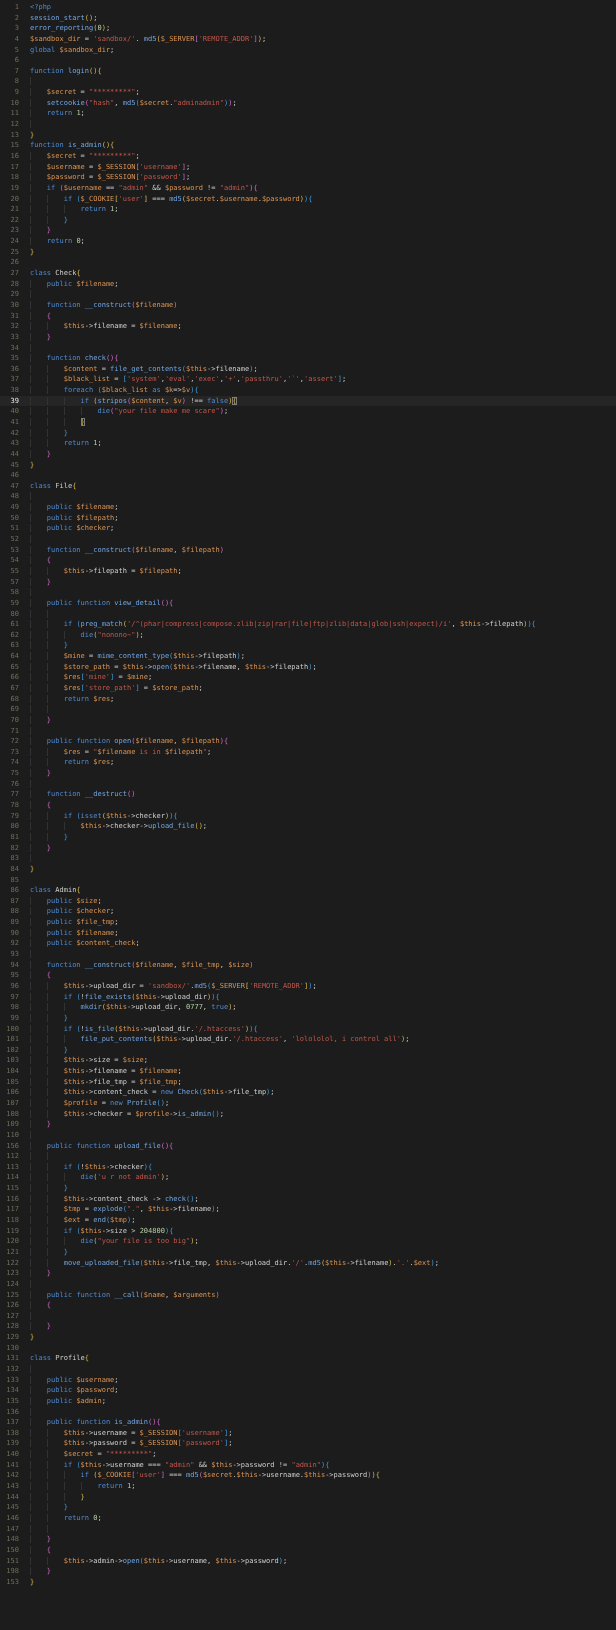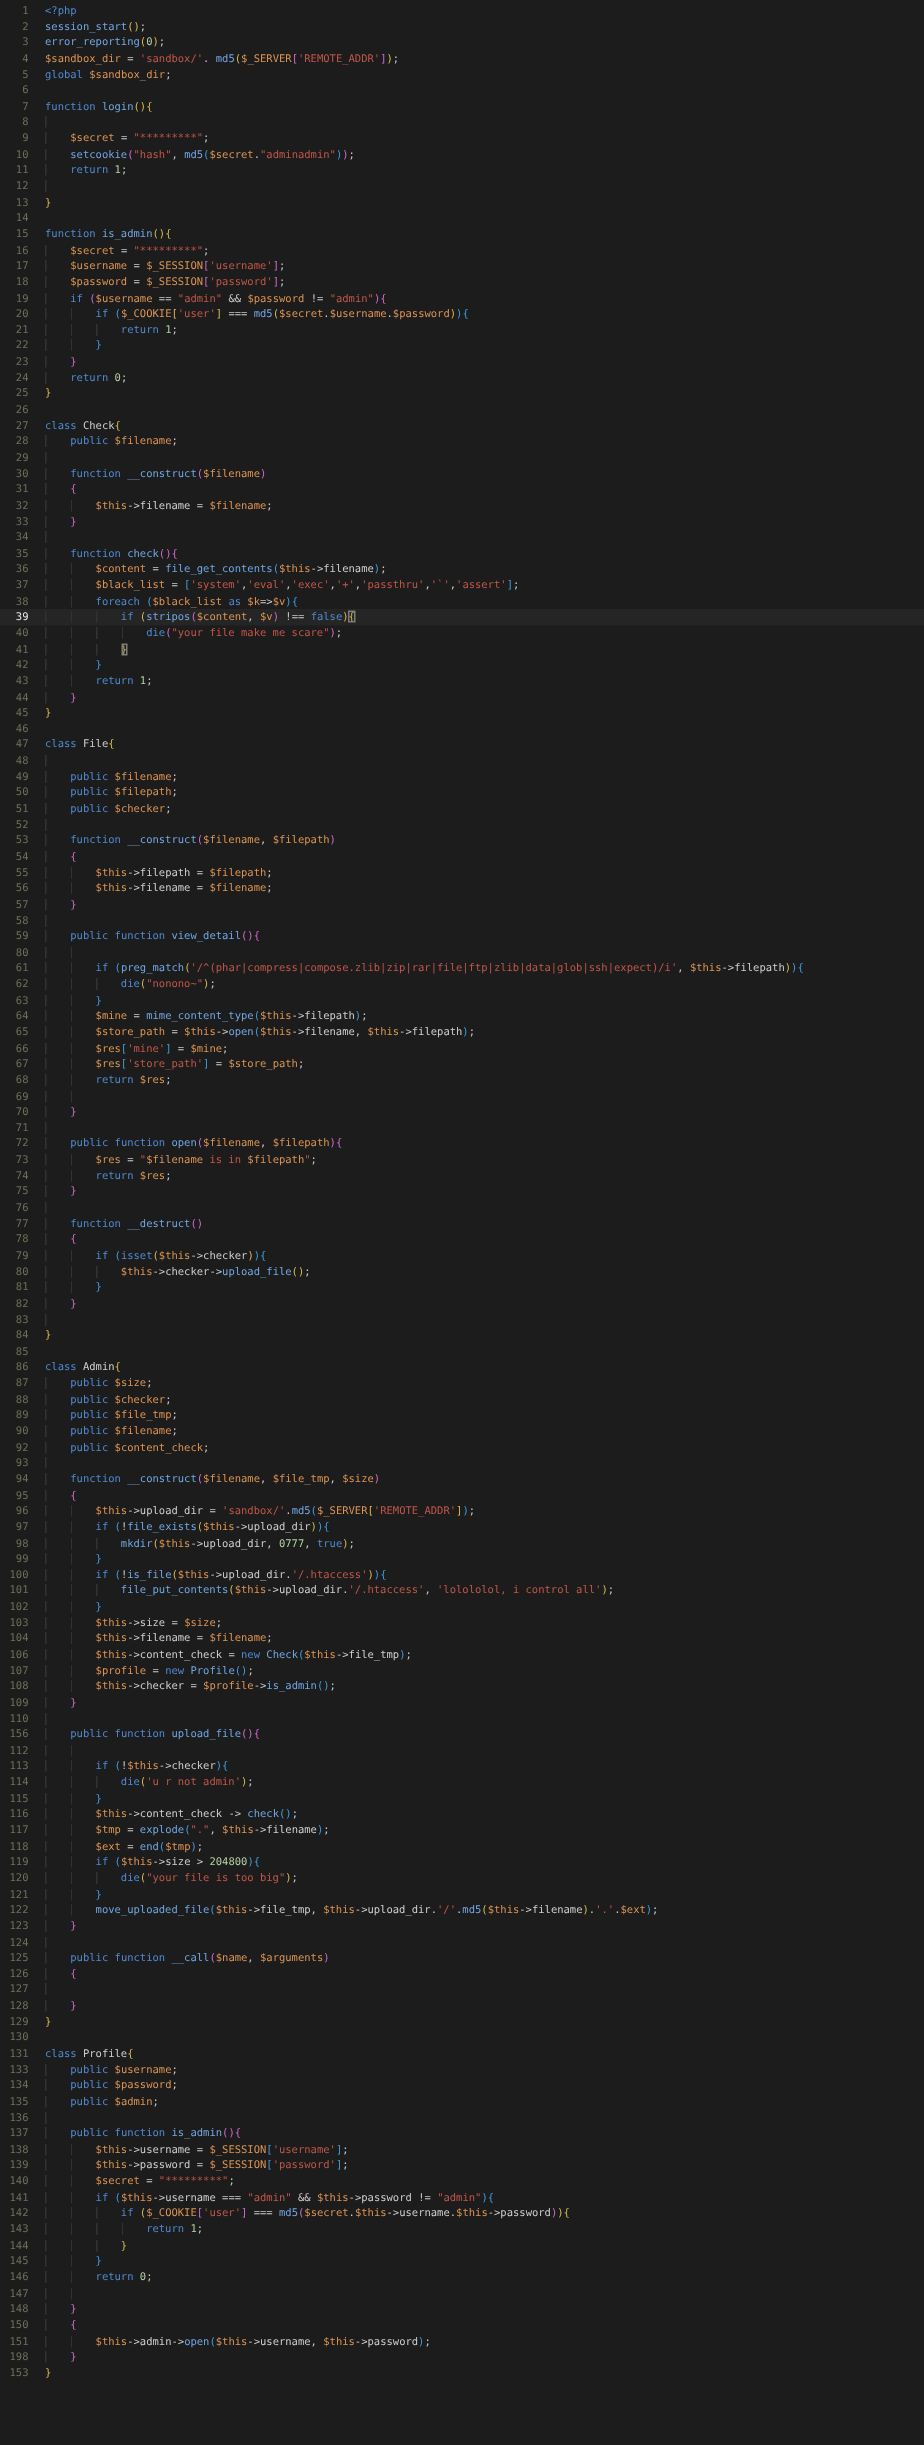--- a/index.html
+++ b/index.html
@@ -56,21 +56,20 @@
       <div class="row"><span class="ln">4</span><span class="lc"><span class="vr">$sandbox_dir</span> <span class="op">=</span> <span class="st">'sandbox/'</span><span class="op">.</span> <span class="fn">md5</span><span style="color: rgb(217, 184, 77);">(</span><span class="vr">$_SERVER</span><span style="color: rgb(209, 105, 203);">[</span><span class="st">'REMOTE_ADDR'</span><span style="color: rgb(209, 105, 203);">]</span><span style="color: rgb(217, 184, 77);">)</span><span class="op">;</span></span></div>
       <div class="row"><span class="ln">5</span><span class="lc"><span class="kw">global</span> <span class="vr">$sandbox_dir</span><span class="op">;</span></span></div>
       <div class="row"><span class="ln">6</span><span class="lc"></span></div>
       <div class="row"><span class="ln">7</span><span class="lc"><span class="kw">function</span> <span class="fn">login</span><span style="color: rgb(217, 184, 77);">(</span><span style="color: rgb(217, 184, 77);">)</span><span style="color: rgb(217, 184, 77);">{</span></span></div>
       <div class="row"><span class="ln">8</span><span class="lc"><span class="ind">    </span></span></div>
       <div class="row"><span class="ln">9</span><span class="lc"><span class="ind">    </span><span class="vr">$secret</span> <span class="op">=</span> <span class="st">"*********"</span><span class="op">;</span></span></div>
       <div class="row"><span class="ln">10</span><span class="lc"><span class="ind">    </span><span class="fn">setcookie</span><span style="color: rgb(209, 105, 203);">(</span><span class="st">"hash"</span><span class="op">,</span> <span class="fn">md5</span><span style="color: rgb(63, 155, 220);">(</span><span class="vr">$secret</span><span class="op">.</span><span class="st">"adminadmin"</span><span style="color: rgb(63, 155, 220);">)</span><span style="color: rgb(209, 105, 203);">)</span><span class="op">;</span></span></div>
       <div class="row"><span class="ln">11</span><span class="lc"><span class="ind">    </span><span class="kw">return</span> <span class="nm">1</span><span class="op">;</span></span></div>
       <div class="row"><span class="ln">12</span><span class="lc"><span class="ind">    </span></span></div>
       <div class="row"><span class="ln">13</span><span class="lc"><span style="color: rgb(217, 184, 77);">}</span></span></div>
-      <div class="row"><span class="ln">14</span><span class="lc"></span></div>
       <div class="row"><span class="ln">15</span><span class="lc"><span class="kw">function</span> <span class="fn">is_admin</span><span style="color: rgb(217, 184, 77);">(</span><span style="color: rgb(217, 184, 77);">)</span><span style="color: rgb(217, 184, 77);">{</span></span></div>
       <div class="row"><span class="ln">16</span><span class="lc"><span class="ind">    </span><span class="vr">$secret</span> <span class="op">=</span> <span class="st">"*********"</span><span class="op">;</span></span></div>
       <div class="row"><span class="ln">17</span><span class="lc"><span class="ind">    </span><span class="vr">$username</span> <span class="op">=</span> <span class="vr">$_SESSION</span><span style="color: rgb(209, 105, 203);">[</span><span class="st">'username'</span><span style="color: rgb(209, 105, 203);">]</span><span class="op">;</span></span></div>
       <div class="row"><span class="ln">18</span><span class="lc"><span class="ind">    </span><span class="vr">$password</span> <span class="op">=</span> <span class="vr">$_SESSION</span><span style="color: rgb(209, 105, 203);">[</span><span class="st">'password'</span><span style="color: rgb(209, 105, 203);">]</span><span class="op">;</span></span></div>
       <div class="row"><span class="ln">19</span><span class="lc"><span class="ind">    </span><span class="kw">if</span> <span style="color: rgb(209, 105, 203);">(</span><span class="vr">$username</span> <span class="op">==</span> <span class="st">"admin"</span> <span class="op">&amp;&amp;</span> <span class="vr">$password</span> <span class="op">!=</span> <span class="st">"admin"</span><span style="color: rgb(209, 105, 203);">)</span><span style="color: rgb(209, 105, 203);">{</span></span></div>
       <div class="row"><span class="ln">20</span><span class="lc"><span class="ind">    </span><span class="ind">    </span><span class="kw">if</span> <span style="color: rgb(63, 155, 220);">(</span><span class="vr">$_COOKIE</span><span style="color: rgb(217, 184, 77);">[</span><span class="st">'user'</span><span style="color: rgb(217, 184, 77);">]</span> <span class="op">===</span> <span class="fn">md5</span><span style="color: rgb(217, 184, 77);">(</span><span class="vr">$secret</span><span class="op">.</span><span class="vr">$username</span><span class="op">.</span><span class="vr">$password</span><span style="color: rgb(217, 184, 77);">)</span><span style="color: rgb(63, 155, 220);">)</span><span style="color: rgb(63, 155, 220);">{</span></span></div>
       <div class="row"><span class="ln">21</span><span class="lc"><span class="ind">    </span><span class="ind">    </span><span class="ind">    </span><span class="kw">return</span> <span class="nm">1</span><span class="op">;</span></span></div>
       <div class="row"><span class="ln">22</span><span class="lc"><span class="ind">    </span><span class="ind">    </span><span style="color: rgb(63, 155, 220);">}</span></span></div>
       <div class="row"><span class="ln">23</span><span class="lc"><span class="ind">    </span><span style="color: rgb(209, 105, 203);">}</span></span></div>
       <div class="row"><span class="ln">24</span><span class="lc"><span class="ind">    </span><span class="kw">return</span> <span class="nm">0</span><span class="op">;</span></span></div>
@@ -98,21 +97,20 @@
       <div class="row"><span class="ln">46</span><span class="lc"></span></div>
       <div class="row"><span class="ln">47</span><span class="lc"><span class="kw">class</span> <span class="id">File</span><span style="color: rgb(217, 184, 77);">{</span></span></div>
       <div class="row"><span class="ln">48</span><span class="lc"><span class="ind">    </span></span></div>
       <div class="row"><span class="ln">49</span><span class="lc"><span class="ind">    </span><span class="kw">public</span> <span class="vr">$filename</span><span class="op">;</span></span></div>
       <div class="row"><span class="ln">50</span><span class="lc"><span class="ind">    </span><span class="kw">public</span> <span class="vr">$filepath</span><span class="op">;</span></span></div>
       <div class="row"><span class="ln">51</span><span class="lc"><span class="ind">    </span><span class="kw">public</span> <span class="vr">$checker</span><span class="op">;</span></span></div>
       <div class="row"><span class="ln">52</span><span class="lc"><span class="ind">    </span></span></div>
       <div class="row"><span class="ln">53</span><span class="lc"><span class="ind">    </span><span class="kw">function</span> <span class="fn">__construct</span><span style="color: rgb(209, 105, 203);">(</span><span class="vr">$filename</span><span class="op">,</span> <span class="vr">$filepath</span><span style="color: rgb(209, 105, 203);">)</span></span></div>
       <div class="row"><span class="ln">54</span><span class="lc"><span class="ind">    </span><span style="color: rgb(209, 105, 203);">{</span></span></div>
       <div class="row"><span class="ln">55</span><span class="lc"><span class="ind">    </span><span class="ind">    </span><span class="vr">$this</span><span class="op">-&gt;</span><span class="id">filepath</span> <span class="op">=</span> <span class="vr">$filepath</span><span class="op">;</span></span></div>
-      <div class="row"><span class="ln">56</span><span class="lc"><span class="ind">    </span><span class="ind">    </span><span class="vr">$this</span><span class="op">-&gt;</span><span class="id">filename</span> <span class="op">=</span> <span class="vr">$filename</span><span class="op">;</span></span></div>
       <div class="row"><span class="ln">57</span><span class="lc"><span class="ind">    </span><span style="color: rgb(209, 105, 203);">}</span></span></div>
       <div class="row"><span class="ln">58</span><span class="lc"><span class="ind">    </span></span></div>
       <div class="row"><span class="ln">59</span><span class="lc"><span class="ind">    </span><span class="kw">public</span> <span class="kw">function</span> <span class="fn">view_detail</span><span style="color: rgb(209, 105, 203);">(</span><span style="color: rgb(209, 105, 203);">)</span><span style="color: rgb(209, 105, 203);">{</span></span></div>
       <div class="row"><span class="ln">80</span><span class="lc"><span class="ind">    </span><span class="ind">    </span></span></div>
       <div class="row"><span class="ln">61</span><span class="lc"><span class="ind">    </span><span class="ind">    </span><span class="kw">if</span> <span style="color: rgb(63, 155, 220);">(</span><span class="fn">preg_match</span><span style="color: rgb(217, 184, 77);">(</span><span class="st">'/^(phar|compress|compose.zlib|zip|rar|file|ftp|zlib|data|glob|ssh|expect)/i'</span><span class="op">,</span> <span class="vr">$this</span><span class="op">-&gt;</span><span class="id">filepath</span><span style="color: rgb(217, 184, 77);">)</span><span style="color: rgb(63, 155, 220);">)</span><span style="color: rgb(63, 155, 220);">{</span></span></div>
       <div class="row"><span class="ln">62</span><span class="lc"><span class="ind">    </span><span class="ind">    </span><span class="ind">    </span><span class="kw">die</span><span style="color: rgb(217, 184, 77);">(</span><span class="st">"nonono~"</span><span style="color: rgb(217, 184, 77);">)</span><span class="op">;</span></span></div>
       <div class="row"><span class="ln">63</span><span class="lc"><span class="ind">    </span><span class="ind">    </span><span style="color: rgb(63, 155, 220);">}</span></span></div>
       <div class="row"><span class="ln">64</span><span class="lc"><span class="ind">    </span><span class="ind">    </span><span class="vr">$mine</span> <span class="op">=</span> <span class="fn">mime_content_type</span><span style="color: rgb(63, 155, 220);">(</span><span class="vr">$this</span><span class="op">-&gt;</span><span class="id">filepath</span><span style="color: rgb(63, 155, 220);">)</span><span class="op">;</span></span></div>
       <div class="row"><span class="ln">65</span><span class="lc"><span class="ind">    </span><span class="ind">    </span><span class="vr">$store_path</span> <span class="op">=</span> <span class="vr">$this</span><span class="op">-&gt;</span><span class="fn">open</span><span style="color: rgb(63, 155, 220);">(</span><span class="vr">$this</span><span class="op">-&gt;</span><span class="id">filename</span><span class="op">,</span> <span class="vr">$this</span><span class="op">-&gt;</span><span class="id">filepath</span><span style="color: rgb(63, 155, 220);">)</span><span class="op">;</span></span></div>
       <div class="row"><span class="ln">66</span><span class="lc"><span class="ind">    </span><span class="ind">    </span><span class="vr">$res</span><span style="color: rgb(63, 155, 220);">[</span><span class="st">'mine'</span><span style="color: rgb(63, 155, 220);">]</span> <span class="op">=</span> <span class="vr">$mine</span><span class="op">;</span></span></div>
@@ -146,20 +144,21 @@
       <div class="row"><span class="ln">95</span><span class="lc"><span class="ind">    </span><span style="color: rgb(209, 105, 203);">{</span></span></div>
       <div class="row"><span class="ln">96</span><span class="lc"><span class="ind">    </span><span class="ind">    </span><span class="vr">$this</span><span class="op">-&gt;</span><span class="id">upload_dir</span> <span class="op">=</span> <span class="st">'sandbox/'</span><span class="op">.</span><span class="fn">md5</span><span style="color: rgb(63, 155, 220);">(</span><span class="vr">$_SERVER</span><span style="color: rgb(217, 184, 77);">[</span><span class="st">'REMOTE_ADDR'</span><span style="color: rgb(217, 184, 77);">]</span><span style="color: rgb(63, 155, 220);">)</span><span class="op">;</span></span></div>
       <div class="row"><span class="ln">97</span><span class="lc"><span class="ind">    </span><span class="ind">    </span><span class="kw">if</span> <span style="color: rgb(63, 155, 220);">(</span><span class="op">!</span><span class="fn">file_exists</span><span style="color: rgb(217, 184, 77);">(</span><span class="vr">$this</span><span class="op">-&gt;</span><span class="id">upload_dir</span><span style="color: rgb(217, 184, 77);">)</span><span style="color: rgb(63, 155, 220);">)</span><span style="color: rgb(63, 155, 220);">{</span></span></div>
       <div class="row"><span class="ln">98</span><span class="lc"><span class="ind">    </span><span class="ind">    </span><span class="ind">    </span><span class="fn">mkdir</span><span style="color: rgb(217, 184, 77);">(</span><span class="vr">$this</span><span class="op">-&gt;</span><span class="id">upload_dir</span><span class="op">,</span> <span class="nm">0777</span><span class="op">,</span> <span class="kw">true</span><span style="color: rgb(217, 184, 77);">)</span><span class="op">;</span></span></div>
       <div class="row"><span class="ln">99</span><span class="lc"><span class="ind">    </span><span class="ind">    </span><span style="color: rgb(63, 155, 220);">}</span></span></div>
       <div class="row"><span class="ln">100</span><span class="lc"><span class="ind">    </span><span class="ind">    </span><span class="kw">if</span> <span style="color: rgb(63, 155, 220);">(</span><span class="op">!</span><span class="fn">is_file</span><span style="color: rgb(217, 184, 77);">(</span><span class="vr">$this</span><span class="op">-&gt;</span><span class="id">upload_dir</span><span class="op">.</span><span class="st">'/.htaccess'</span><span style="color: rgb(217, 184, 77);">)</span><span style="color: rgb(63, 155, 220);">)</span><span style="color: rgb(63, 155, 220);">{</span></span></div>
       <div class="row"><span class="ln">101</span><span class="lc"><span class="ind">    </span><span class="ind">    </span><span class="ind">    </span><span class="fn">file_put_contents</span><span style="color: rgb(217, 184, 77);">(</span><span class="vr">$this</span><span class="op">-&gt;</span><span class="id">upload_dir</span><span class="op">.</span><span class="st">'/.htaccess'</span><span class="op">,</span> <span class="st">'lolololol, i control all'</span><span style="color: rgb(217, 184, 77);">)</span><span class="op">;</span></span></div>
       <div class="row"><span class="ln">102</span><span class="lc"><span class="ind">    </span><span class="ind">    </span><span style="color: rgb(63, 155, 220);">}</span></span></div>
       <div class="row"><span class="ln">103</span><span class="lc"><span class="ind">    </span><span class="ind">    </span><span class="vr">$this</span><span class="op">-&gt;</span><span class="id">size</span> <span class="op">=</span> <span class="vr">$size</span><span class="op">;</span></span></div>
       <div class="row"><span class="ln">104</span><span class="lc"><span class="ind">    </span><span class="ind">    </span><span class="vr">$this</span><span class="op">-&gt;</span><span class="id">filename</span> <span class="op">=</span> <span class="vr">$filename</span><span class="op">;</span></span></div>
+      <div class="row"><span class="ln">105</span><span class="lc"><span class="ind">    </span><span class="ind">    </span><span class="vr">$this</span><span class="op">-&gt;</span><span class="id">file_tmp</span> <span class="op">=</span> <span class="vr">$file_tmp</span><span class="op">;</span></span></div>
       <div class="row"><span class="ln">106</span><span class="lc"><span class="ind">    </span><span class="ind">    </span><span class="vr">$this</span><span class="op">-&gt;</span><span class="id">content_check</span> <span class="op">=</span> <span class="kw">new</span> <span class="fn">Check</span><span style="color: rgb(63, 155, 220);">(</span><span class="vr">$this</span><span class="op">-&gt;</span><span class="id">file_tmp</span><span style="color: rgb(63, 155, 220);">)</span><span class="op">;</span></span></div>
       <div class="row"><span class="ln">107</span><span class="lc"><span class="ind">    </span><span class="ind">    </span><span class="vr">$profile</span> <span class="op">=</span> <span class="kw">new</span> <span class="fn">Profile</span><span style="color: rgb(63, 155, 220);">(</span><span style="color: rgb(63, 155, 220);">)</span><span class="op">;</span></span></div>
       <div class="row"><span class="ln">108</span><span class="lc"><span class="ind">    </span><span class="ind">    </span><span class="vr">$this</span><span class="op">-&gt;</span><span class="id">checker</span> <span class="op">=</span> <span class="vr">$profile</span><span class="op">-&gt;</span><span class="fn">is_admin</span><span style="color: rgb(63, 155, 220);">(</span><span style="color: rgb(63, 155, 220);">)</span><span class="op">;</span></span></div>
       <div class="row"><span class="ln">109</span><span class="lc"><span class="ind">    </span><span style="color: rgb(209, 105, 203);">}</span></span></div>
       <div class="row"><span class="ln">110</span><span class="lc"><span class="ind">    </span></span></div>
       <div class="row"><span class="ln">156</span><span class="lc"><span class="ind">    </span><span class="kw">public</span> <span class="kw">function</span> <span class="fn">upload_file</span><span style="color: rgb(209, 105, 203);">(</span><span style="color: rgb(209, 105, 203);">)</span><span style="color: rgb(209, 105, 203);">{</span></span></div>
       <div class="row"><span class="ln">112</span><span class="lc"><span class="ind">    </span><span class="ind">    </span></span></div>
       <div class="row"><span class="ln">113</span><span class="lc"><span class="ind">    </span><span class="ind">    </span><span class="kw">if</span> <span style="color: rgb(63, 155, 220);">(</span><span class="op">!</span><span class="vr">$this</span><span class="op">-&gt;</span><span class="id">checker</span><span style="color: rgb(63, 155, 220);">)</span><span style="color: rgb(63, 155, 220);">{</span></span></div>
       <div class="row"><span class="ln">114</span><span class="lc"><span class="ind">    </span><span class="ind">    </span><span class="ind">    </span><span class="kw">die</span><span style="color: rgb(217, 184, 77);">(</span><span class="st">'u r not admin'</span><span style="color: rgb(217, 184, 77);">)</span><span class="op">;</span></span></div>
       <div class="row"><span class="ln">115</span><span class="lc"><span class="ind">    </span><span class="ind">    </span><span style="color: rgb(63, 155, 220);">}</span></span></div>
@@ -172,20 +171,21 @@
       <div class="row"><span class="ln">122</span><span class="lc"><span class="ind">    </span><span class="ind">    </span><span class="fn">move_uploaded_file</span><span style="color: rgb(63, 155, 220);">(</span><span class="vr">$this</span><span class="op">-&gt;</span><span class="id">file_tmp</span><span class="op">,</span> <span class="vr">$this</span><span class="op">-&gt;</span><span class="id">upload_dir</span><span class="op">.</span><span class="st">'/'</span><span class="op">.</span><span class="fn">md5</span><span style="color: rgb(217, 184, 77);">(</span><span class="vr">$this</span><span class="op">-&gt;</span><span class="id">filename</span><span style="color: rgb(217, 184, 77);">)</span><span class="op">.</span><span class="st">'.'</span><span class="op">.</span><span class="vr">$ext</span><span style="color: rgb(63, 155, 220);">)</span><span class="op">;</span></span></div>
       <div class="row"><span class="ln">123</span><span class="lc"><span class="ind">    </span><span style="color: rgb(209, 105, 203);">}</span></span></div>
       <div class="row"><span class="ln">124</span><span class="lc"><span class="ind">    </span></span></div>
       <div class="row"><span class="ln">125</span><span class="lc"><span class="ind">    </span><span class="kw">public</span> <span class="kw">function</span> <span class="fn">__call</span><span style="color: rgb(209, 105, 203);">(</span><span class="vr">$name</span><span class="op">,</span> <span class="vr">$arguments</span><span style="color: rgb(209, 105, 203);">)</span></span></div>
       <div class="row"><span class="ln">126</span><span class="lc"><span class="ind">    </span><span style="color: rgb(209, 105, 203);">{</span></span></div>
       <div class="row"><span class="ln">127</span><span class="lc"><span class="ind">    </span></span></div>
       <div class="row"><span class="ln">128</span><span class="lc"><span class="ind">    </span><span style="color: rgb(209, 105, 203);">}</span></span></div>
       <div class="row"><span class="ln">129</span><span class="lc"><span style="color: rgb(217, 184, 77);">}</span></span></div>
       <div class="row"><span class="ln">130</span><span class="lc"></span></div>
       <div class="row"><span class="ln">131</span><span class="lc"><span class="kw">class</span> <span class="id">Profile</span><span style="color: rgb(217, 184, 77);">{</span></span></div>
+      <div class="row"><span class="ln">132</span><span class="lc"><span class="ind">    </span></span></div>
       <div class="row"><span class="ln">133</span><span class="lc"><span class="ind">    </span><span class="kw">public</span> <span class="vr">$username</span><span class="op">;</span></span></div>
       <div class="row"><span class="ln">134</span><span class="lc"><span class="ind">    </span><span class="kw">public</span> <span class="vr">$password</span><span class="op">;</span></span></div>
       <div class="row"><span class="ln">135</span><span class="lc"><span class="ind">    </span><span class="kw">public</span> <span class="vr">$admin</span><span class="op">;</span></span></div>
       <div class="row"><span class="ln">136</span><span class="lc"><span class="ind">    </span></span></div>
       <div class="row"><span class="ln">137</span><span class="lc"><span class="ind">    </span><span class="kw">public</span> <span class="kw">function</span> <span class="fn">is_admin</span><span style="color: rgb(209, 105, 203);">(</span><span style="color: rgb(209, 105, 203);">)</span><span style="color: rgb(209, 105, 203);">{</span></span></div>
       <div class="row"><span class="ln">138</span><span class="lc"><span class="ind">    </span><span class="ind">    </span><span class="vr">$this</span><span class="op">-&gt;</span><span class="id">username</span> <span class="op">=</span> <span class="vr">$_SESSION</span><span style="color: rgb(63, 155, 220);">[</span><span class="st">'username'</span><span style="color: rgb(63, 155, 220);">]</span><span class="op">;</span></span></div>
       <div class="row"><span class="ln">139</span><span class="lc"><span class="ind">    </span><span class="ind">    </span><span class="vr">$this</span><span class="op">-&gt;</span><span class="id">password</span> <span class="op">=</span> <span class="vr">$_SESSION</span><span style="color: rgb(63, 155, 220);">[</span><span class="st">'password'</span><span style="color: rgb(63, 155, 220);">]</span><span class="op">;</span></span></div>
       <div class="row"><span class="ln">140</span><span class="lc"><span class="ind">    </span><span class="ind">    </span><span class="vr">$secret</span> <span class="op">=</span> <span class="st">"*********"</span><span class="op">;</span></span></div>
       <div class="row"><span class="ln">141</span><span class="lc"><span class="ind">    </span><span class="ind">    </span><span class="kw">if</span> <span style="color: rgb(63, 155, 220);">(</span><span class="vr">$this</span><span class="op">-&gt;</span><span class="id">username</span> <span class="op">===</span> <span class="st">"admin"</span> <span class="op">&amp;&amp;</span> <span class="vr">$this</span><span class="op">-&gt;</span><span class="id">password</span> <span class="op">!=</span> <span class="st">"admin"</span><span style="color: rgb(63, 155, 220);">)</span><span style="color: rgb(63, 155, 220);">{</span></span></div>
       <div class="row"><span class="ln">142</span><span class="lc"><span class="ind">    </span><span class="ind">    </span><span class="ind">    </span><span class="kw">if</span> <span style="color: rgb(217, 184, 77);">(</span><span class="vr">$_COOKIE</span><span style="color: rgb(209, 105, 203);">[</span><span class="st">'user'</span><span style="color: rgb(209, 105, 203);">]</span> <span class="op">===</span> <span class="fn">md5</span><span style="color: rgb(209, 105, 203);">(</span><span class="vr">$secret</span><span class="op">.</span><span class="vr">$this</span><span class="op">-&gt;</span><span class="id">username</span><span class="op">.</span><span class="vr">$this</span><span class="op">-&gt;</span><span class="id">password</span><span style="color: rgb(209, 105, 203);">)</span><span style="color: rgb(217, 184, 77);">)</span><span style="color: rgb(217, 184, 77);">{</span></span></div>

